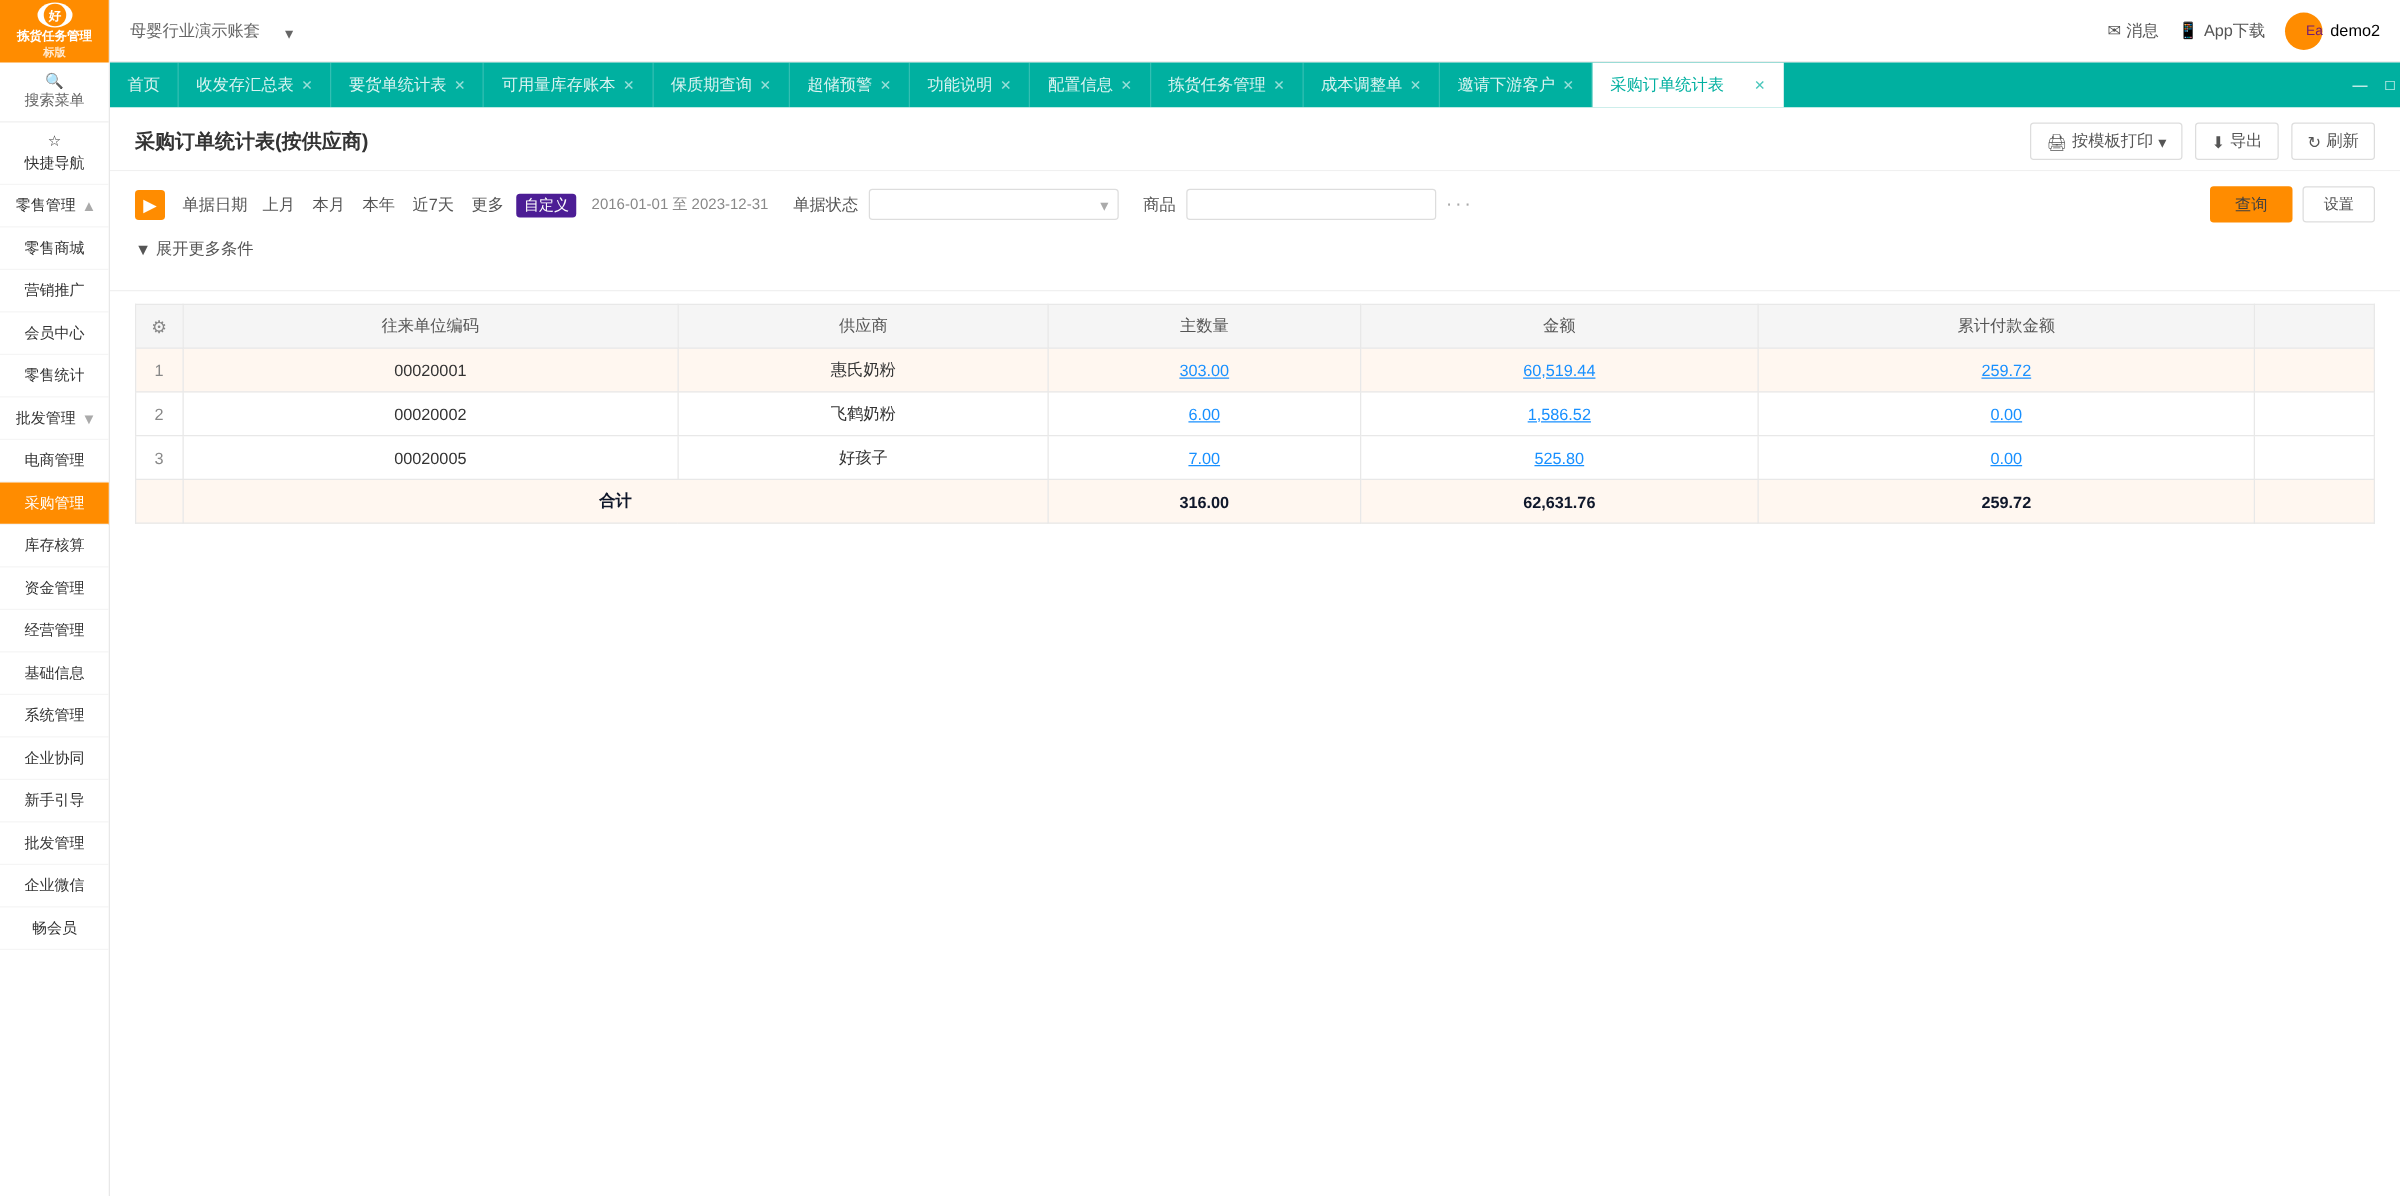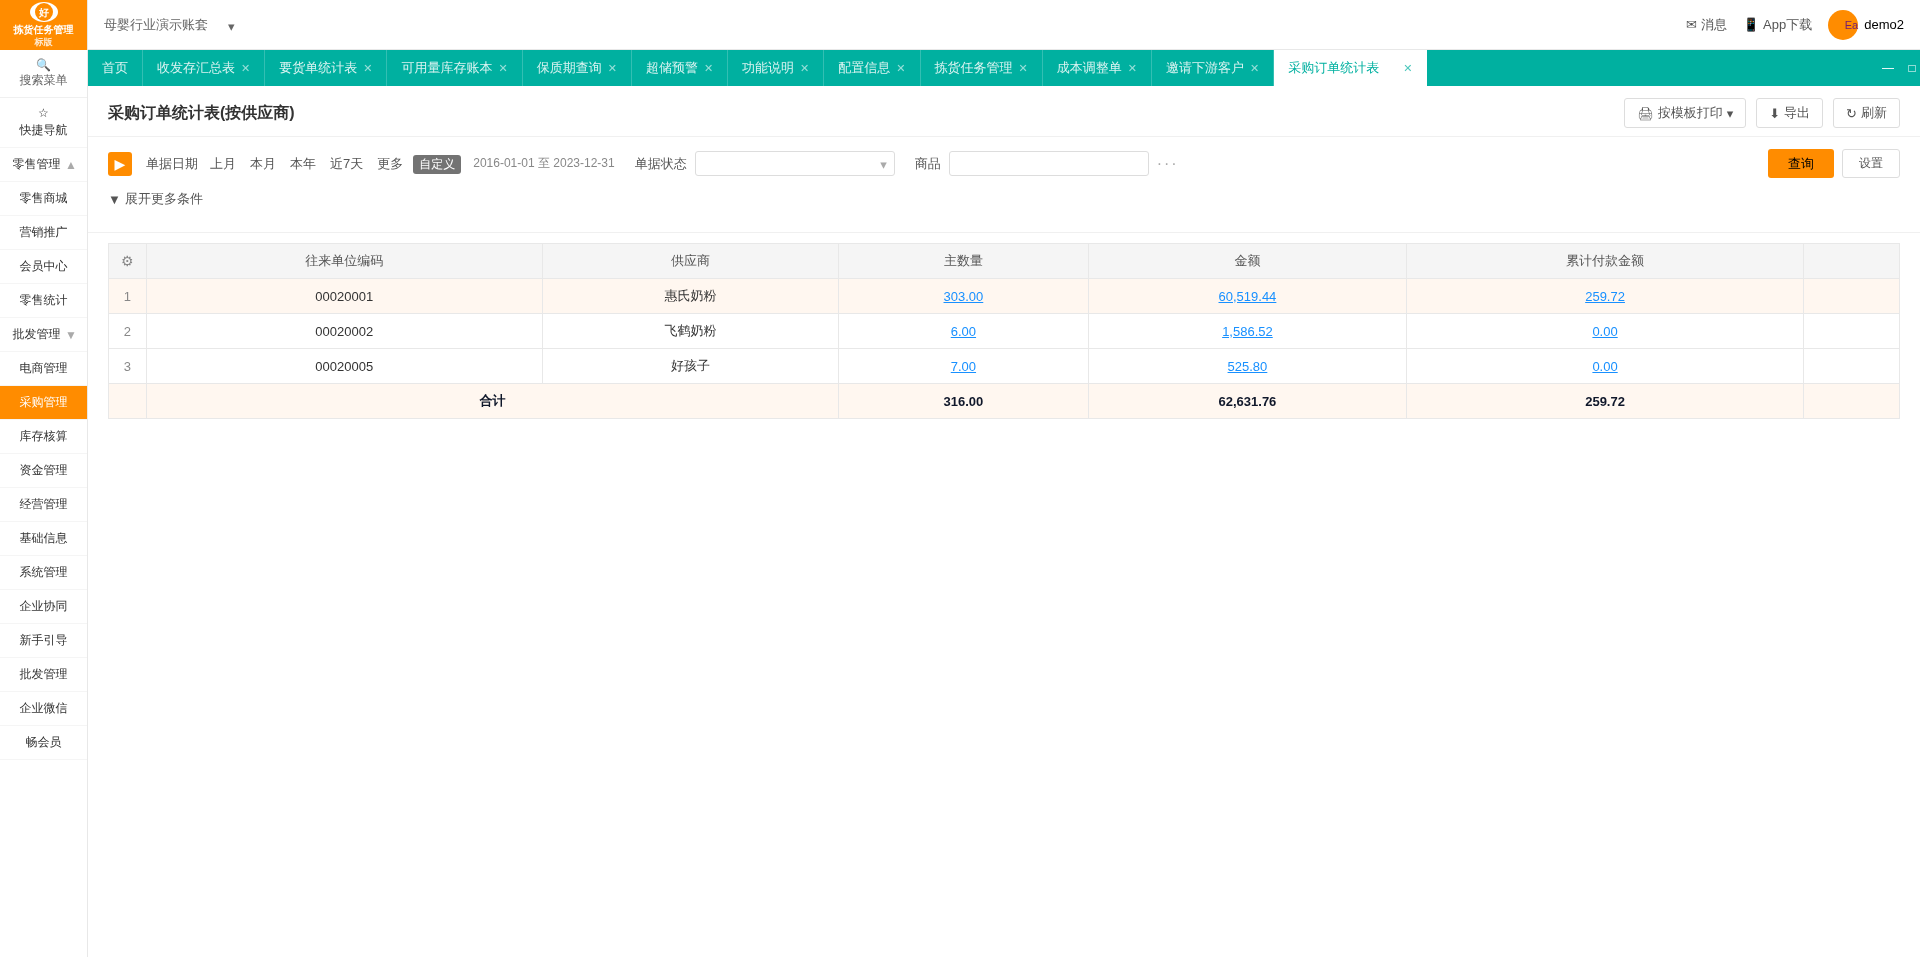--- a/index.html
+++ b/index.html
@@ -196,21 +196,21 @@
       border: 1px solid #ddd;
       background: white;
       border-radius: 3px;
       cursor: pointer;
       font-size: 13px;
       color: #555;
     }
     .btn-query {
       padding: 5px 20px;
       background: #ff8c00;
-      color: #000000;
+      color: #404040;
       border: none;
       border-radius: 3px;
       cursor: pointer;
       font-size: 13px;
     }
     .btn-settings {
       padding: 5px 16px;
       background: white;
       color: #555;
       border: 1px solid #ddd;
@@ -247,21 +247,21 @@
       align-items: flex-end;
       gap: 6px;
       font-size: 13px;
     }
     .date-shortcut {
       color: #555;
       cursor: pointer;
       padding: 1px 4px;
     }
     .date-custom {
-      background: #737373;
+      background: #4c1d95;
       color: white;
       padding: 1px 6px;
       border-radius: 3px;
       cursor: pointer;
       font-size: 12px;
     }
     .date-range {
       color: #888;
       font-size: 12px;
       margin-left: 4px;

